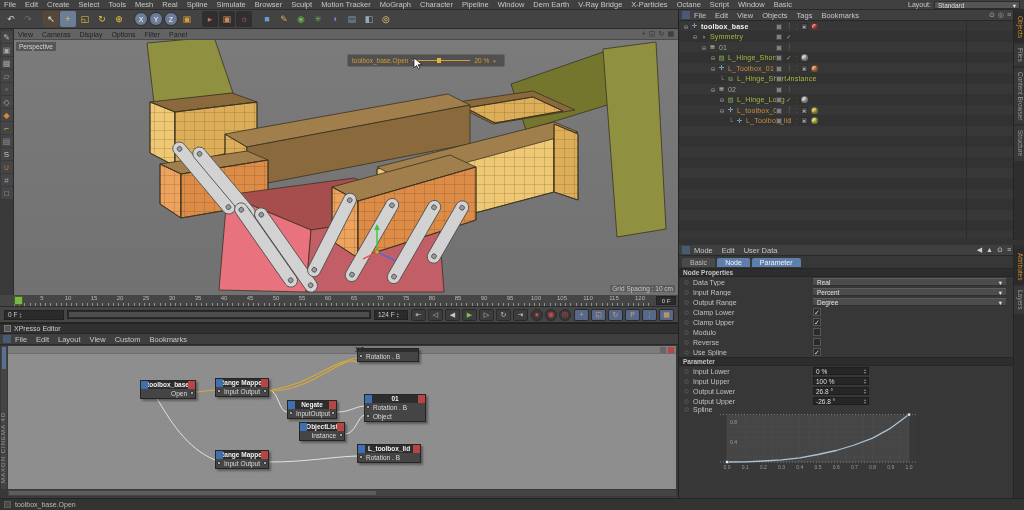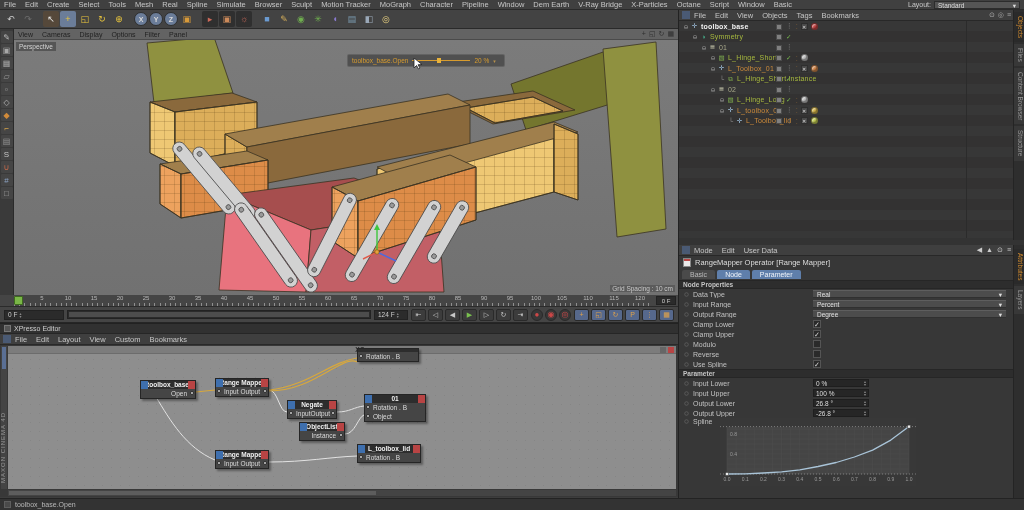--- a/index.html
+++ b/index.html
@@ -642,24 +642,20 @@
             <span class="mi">Edit</span>
             <span class="mi">User Data</span>
           </div>
         <div style="margin-left:auto;display:flex;gap:4px;font-size:7px;color:#ccc" id="amicons">
             <span>◀</span>
             <span>▲</span>
             <span>⊙</span>
             <span>≡</span>
           </div>
       </div>
-      <div id="amtitle">
-        <span style="width:8px;height:9px;background:#e8e8e8;border:1px solid #888;display:inline-block;box-shadow:inset 0 2px 0 #b84444"></span>
-        <span>RangeMapper Operator [Range Mapper]</span>
-      </div>
       <div id="amtabs">
           <div class="amtab">Basic</div>
           <div class="amtab act">Node</div>
           <div class="amtab act">Parameter</div>
         </div>
       <div id="amsections">
           <div class="sechead">Node Properties</div>
           <div class="arow">
             <span class="keyc"></span>
             <span class="albl">Data Type</span>

